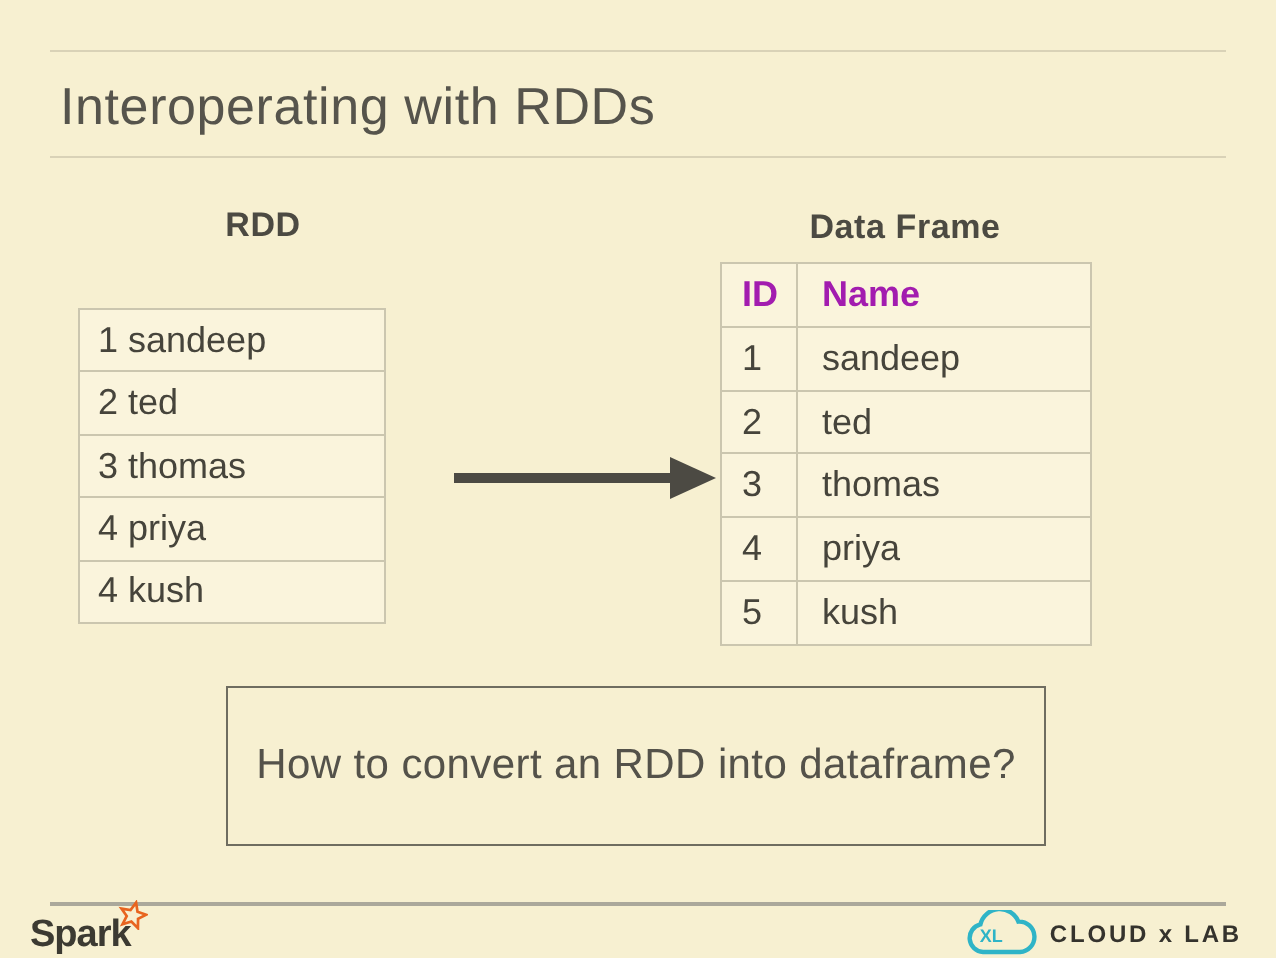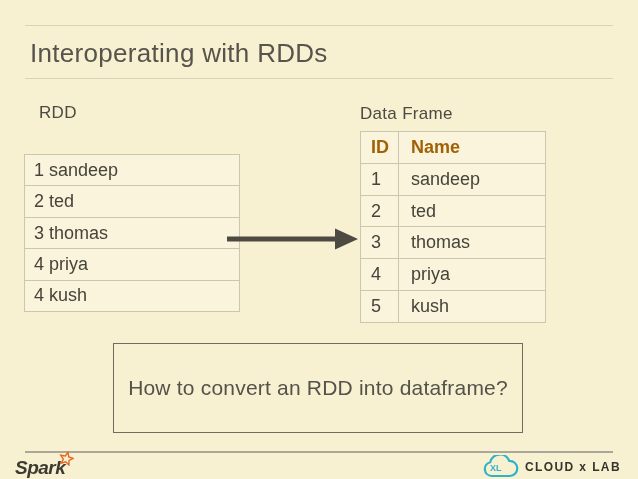--- a/index.html
+++ b/index.html
@@ -18,67 +18,67 @@
     background:#d9d2b7;
   }
   .rule-top{top:25px;}
   .rule-title-bottom{top:78px;}
   .page-title{
     position:absolute;left:30px;top:38px;
     font-size:26px;font-weight:400;color:#56544c;
     letter-spacing:0.3px;
   }
   .tbl-label{
-    position:absolute;width:185px;text-align:left;
-    font-size:17px;font-weight:400;color:#4c4a42;
+    position:absolute;width:185px;text-align:center;
+    font-size:17px;font-weight:700;color:#4c4a42;
     letter-spacing:0.3px;
   }
   .rdd-label{left:39px;top:103px;}
   .df-label{left:360px;top:104px;}
   .tbl{
     position:absolute;
     border:1px solid #cbc6af;
     background:#faf4dc;
     display:flex;flex-direction:column;
     box-sizing:border-box;
   }
-  .rdd-table{left:24px;top:154px;width:216px;height:158px;}
+  .rdd-table{left:39px;top:154px;width:154px;height:158px;}
   .df-table{left:360px;top:131px;width:186px;height:192px;}
   .tbl .row{
     flex:1;display:flex;align-items:center;
     border-top:1px solid #cbc6af;
     font-size:18px;color:#46443b;
   }
   .tbl .row:first-child{border-top:none;}
   .rdd-table .row{padding-left:9px;}
   .df-table .cell-id{
     width:38px;align-self:stretch;display:flex;align-items:center;
     padding-left:10px;box-sizing:border-box;
     border-right:1px solid #cbc6af;
   }
   .df-table .cell-name{
     flex:1;padding-left:12px;
   }
-  .df-table .row.header{font-weight:700;color:#a16207;}
+  .df-table .row.header{font-weight:700;color:#a21caf;}
   .arrow{
     position:absolute;left:227px;top:227px;
   }
   .question-box{
-    position:absolute;left:113px;top:343px;width:410px;height:90px;
+    position:absolute;left:113px;top:343px;width:410px;height:80px;
     border:1px solid #6f6d60;box-sizing:border-box;
     display:flex;align-items:center;justify-content:center;
     font-size:21px;color:#54524a;letter-spacing:0.2px;
   }
   .rule-footer{
     position:absolute;left:25px;right:25px;top:451px;height:2px;
     background:#aba89b;
   }
   .spark-logo{
     position:absolute;left:15px;top:457px;
-    font-size:19px;font-weight:700;font-style:italic;
+    font-size:19px;font-weight:700;
     color:#3c3a32;letter-spacing:-0.5px;
   }
   .spark-star{
     position:absolute;right:-9px;top:-8px;
   }
   .footer-center{
     position:absolute;left:0;right:0;top:459px;text-align:center;
     font-size:15px;color:#6b695e;letter-spacing:0.2px;
   }
   .cloudxlab{

